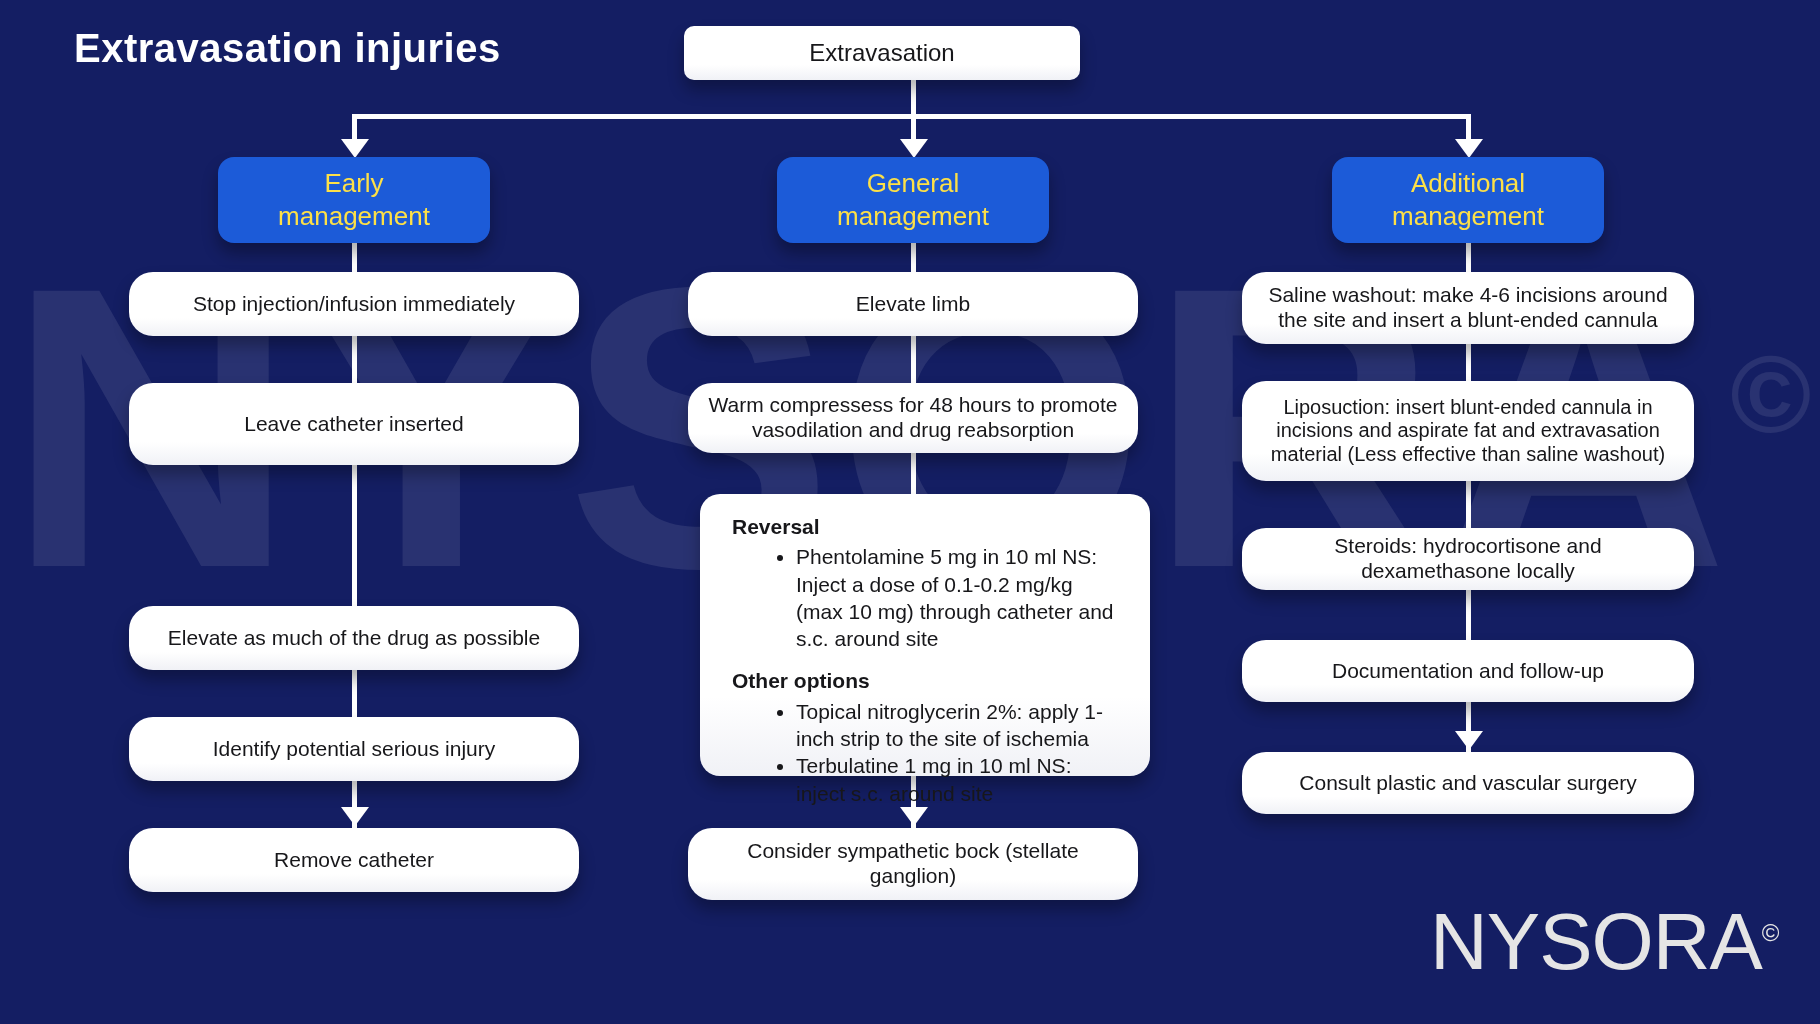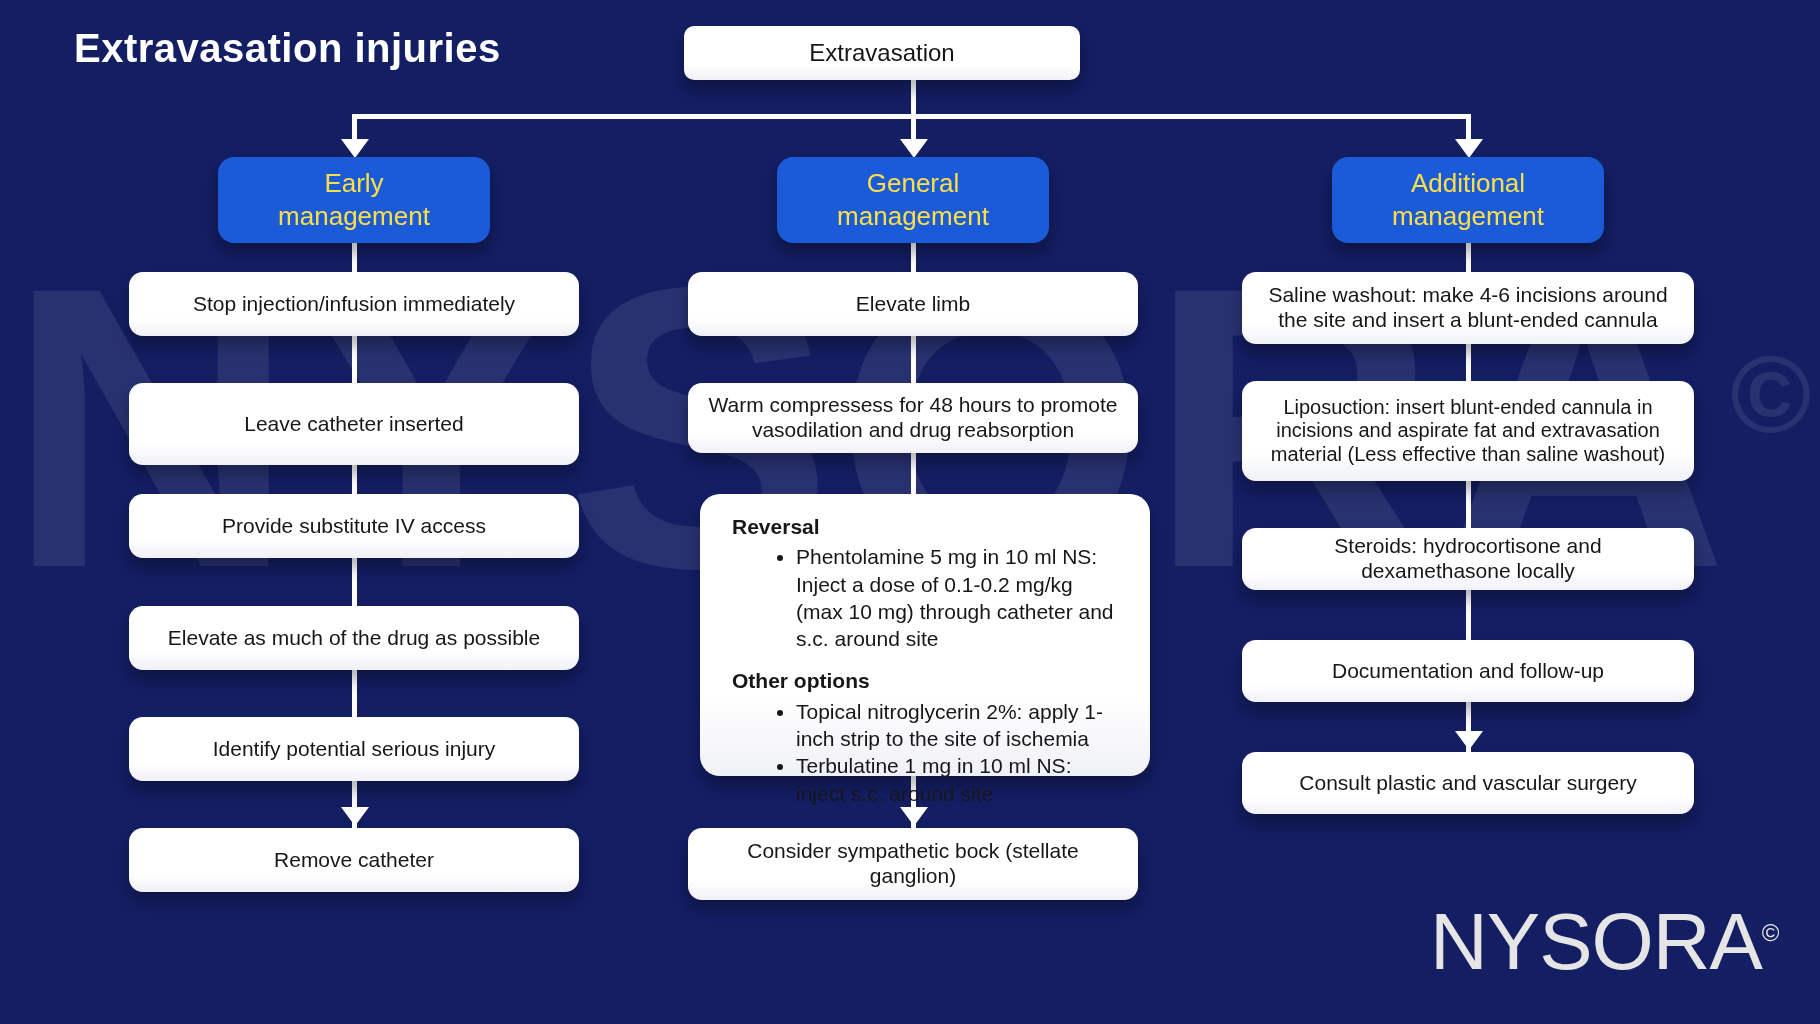--- a/index.html
+++ b/index.html
@@ -17,21 +17,21 @@
   .watermark .wm-c{font-size:110px;vertical-align:super;}
   
   .page-title{
     position:absolute;left:74px;top:26px;z-index:3;
     color:#ffffff;font-size:40px;font-weight:bold;letter-spacing:0.5px;
   }
   
   .node{
     position:absolute;z-index:2;box-sizing:border-box;
     display:flex;align-items:center;justify-content:center;text-align:center;
-    border-radius:14px;
+    border-radius:24px;
   }
   .node--white{
     background:linear-gradient(180deg,#ffffff 72%,#f0f1f6 100%);
     color:#17171a;font-size:21px;line-height:1.18;
     box-shadow:0 10px 16px rgba(0,0,0,0.30);
     padding:6px 18px;
   }
   .node--root{font-size:24px;border-radius:10px;}
   .node--blue{
     background:#1c5bd8;color:#fde047;font-size:26px;line-height:1.28;
@@ -99,23 +99,20 @@
   <div class="node node--blue" style="left:1332px;top:157px;width:272px;height:86px;">
     <span class="hdr-text">Additional management</span>
   </div>
 
   <div class="node node--white" style="left:129px;top:272px;width:450px;height:64px;">
     <span>Stop injection/infusion immediately</span>
   </div>
   <div class="node node--white" style="left:129px;top:383px;width:450px;height:82px;">
     <span>Leave catheter inserted</span>
   </div>
-  <div class="node node--white" style="left:129px;top:494px;width:450px;height:64px;">
-    <span>Provide substitute IV access</span>
-  </div>
   <div class="node node--white" style="left:129px;top:606px;width:450px;height:64px;">
     <span>Elevate as much of the drug as possible</span>
   </div>
   <div class="node node--white" style="left:129px;top:717px;width:450px;height:64px;">
     <span>Identify potential serious injury</span>
   </div>
   <div class="node node--white" style="left:129px;top:828px;width:450px;height:64px;">
     <span>Remove catheter</span>
   </div>
 

